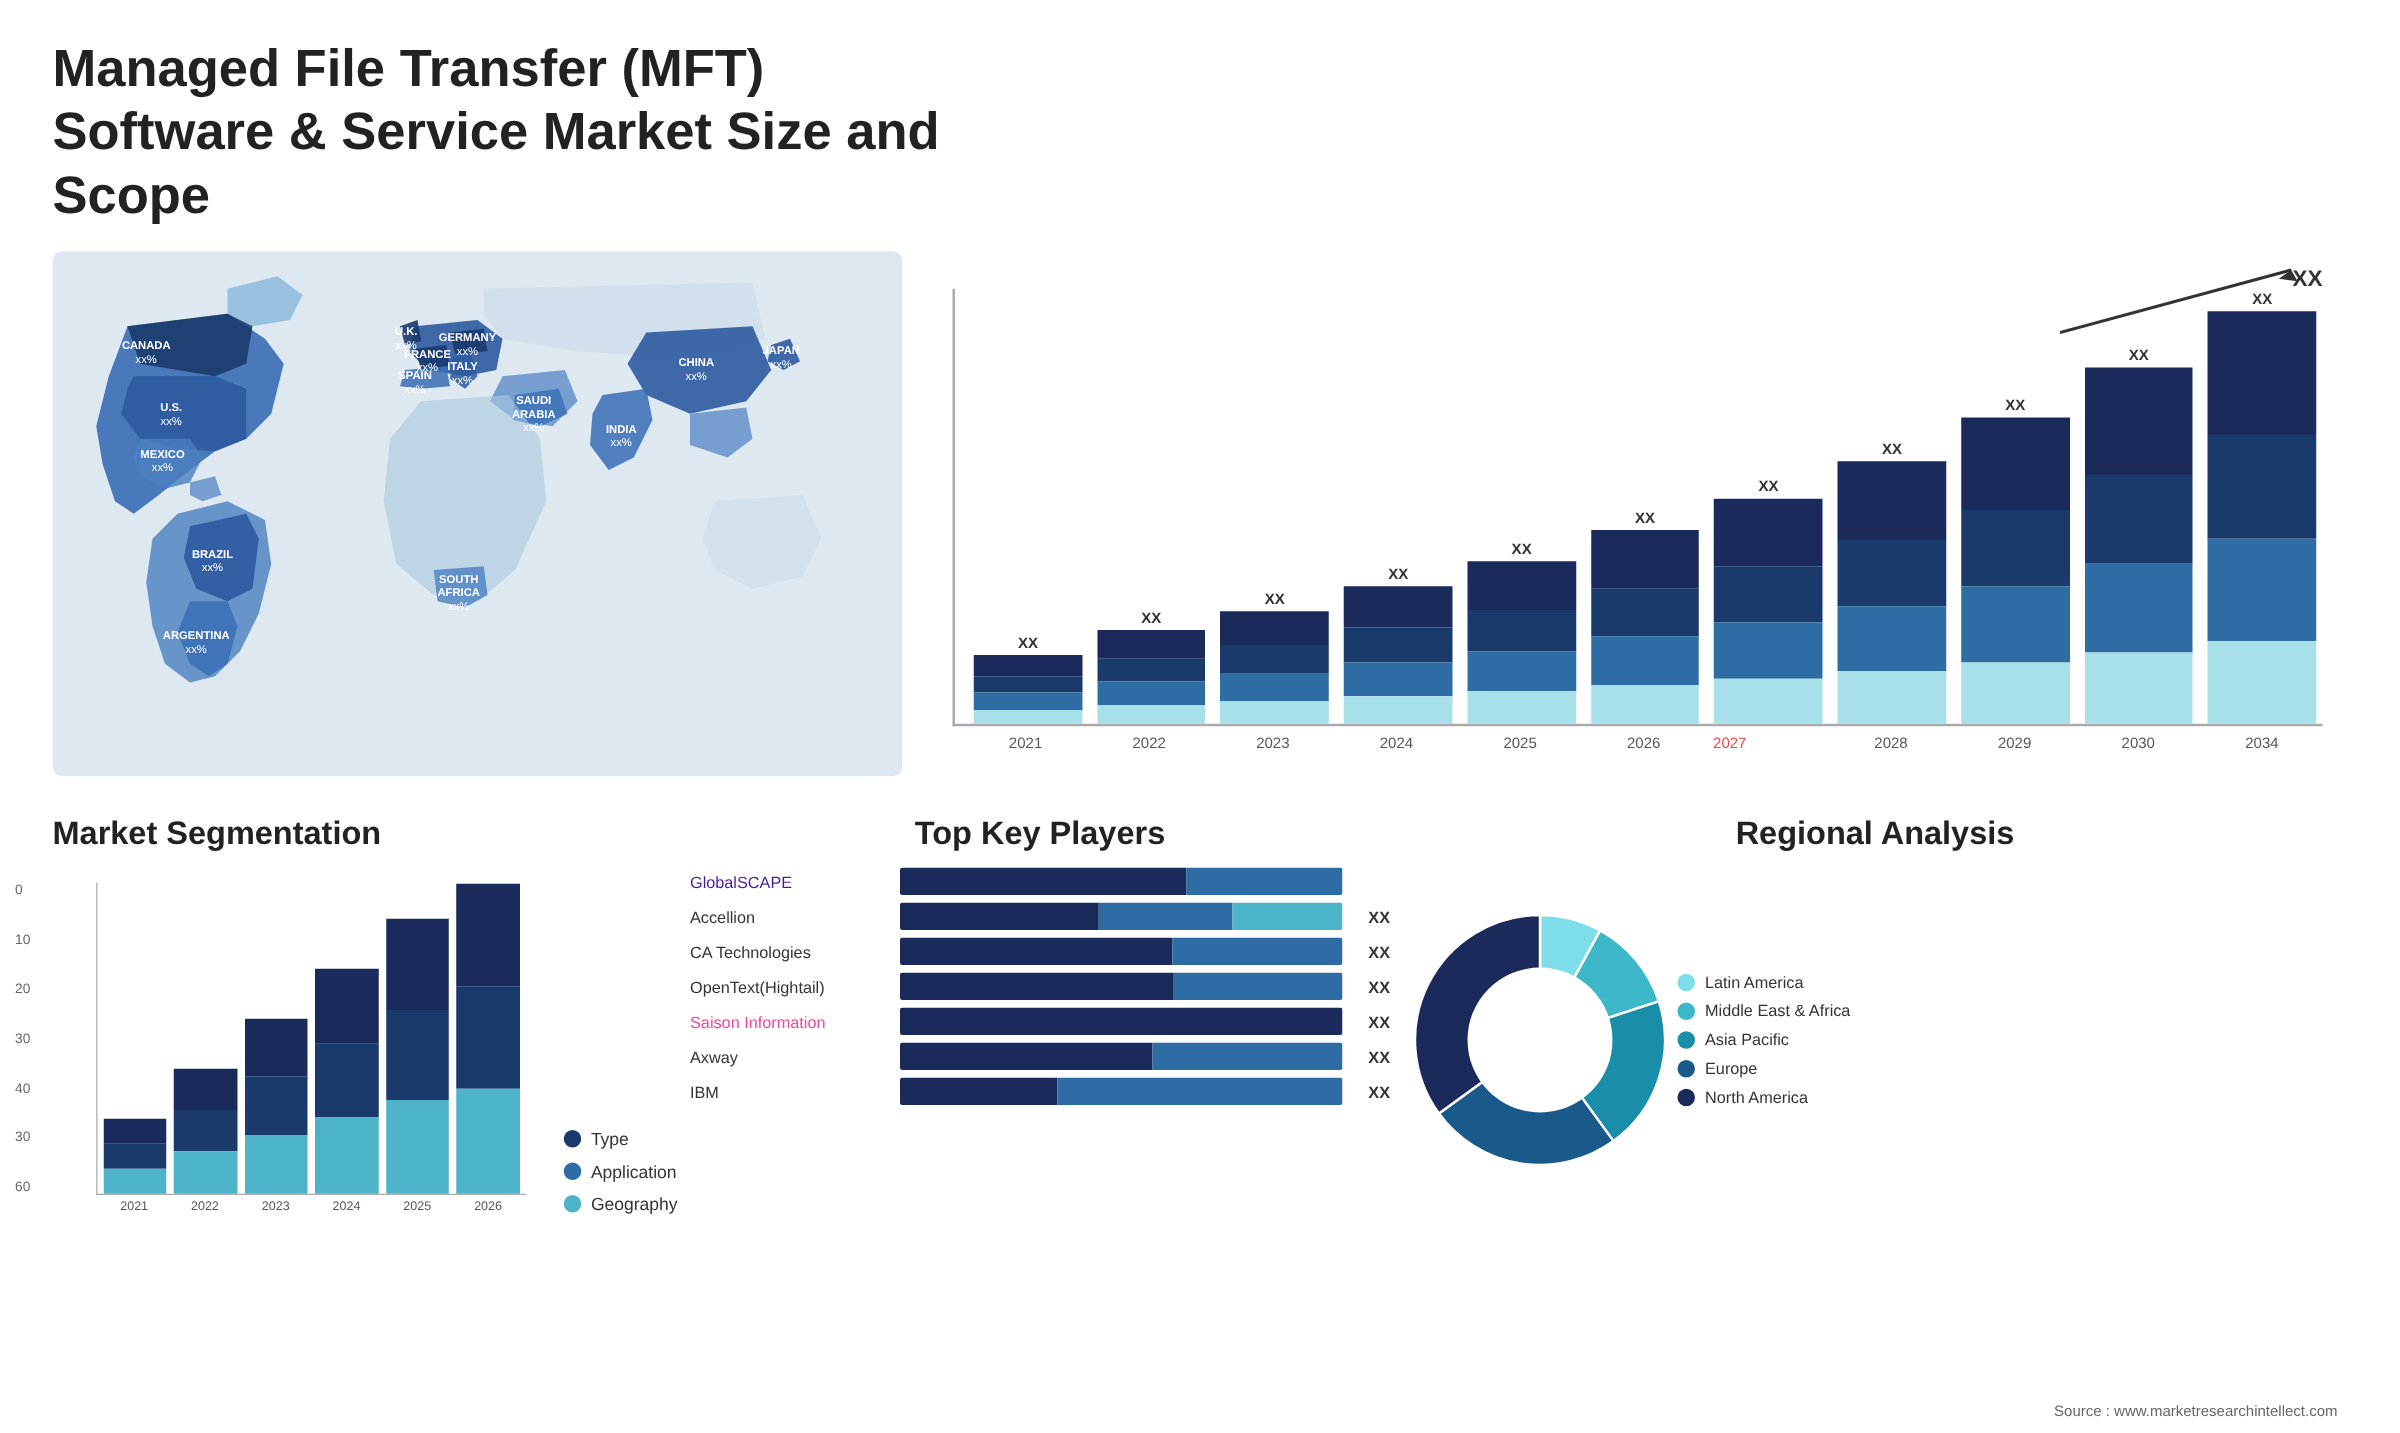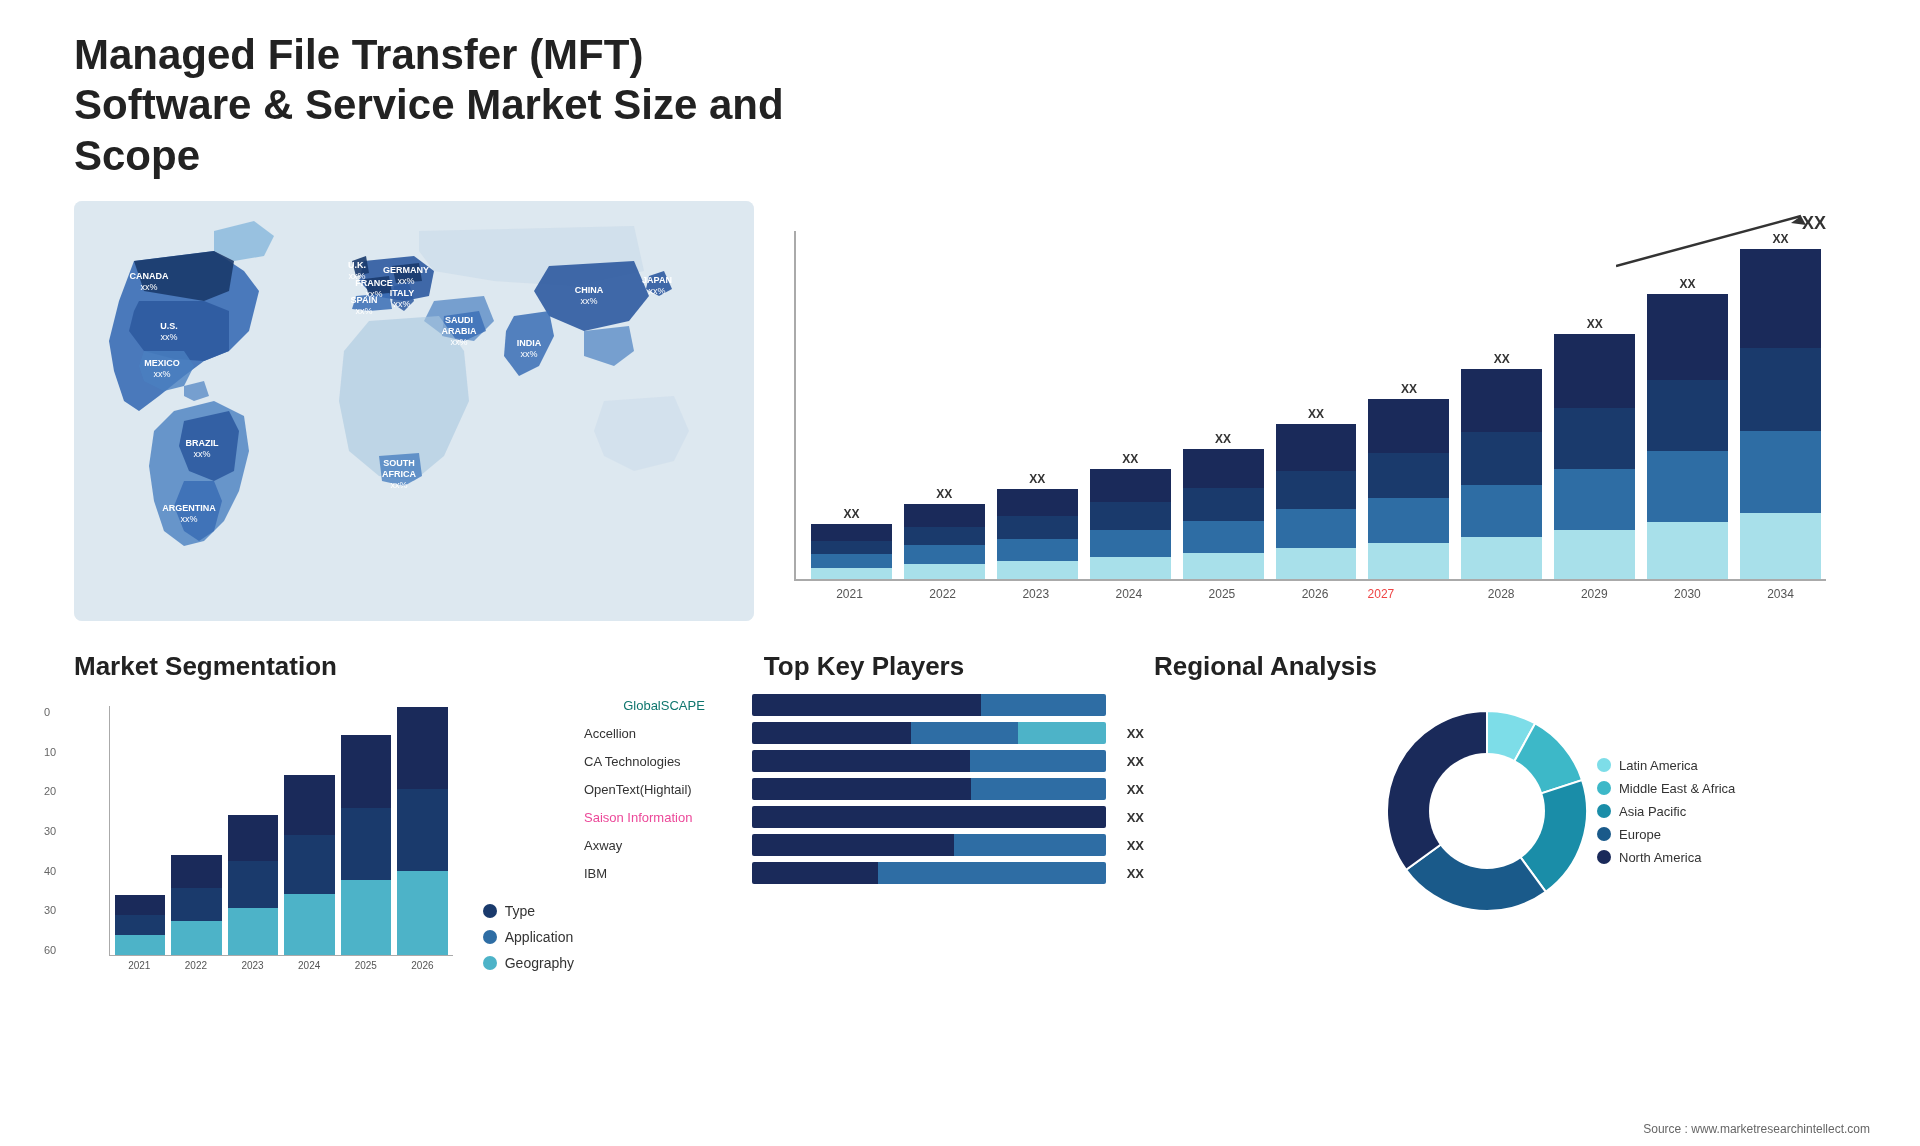--- a/index.html
+++ b/index.html
@@ -6,21 +6,21 @@
     body {
       font-family: Arial, sans-serif;
       background: #fff;
       width: 1920px;
       min-height: 1146px;
       overflow: hidden;
     }
     .page {
       width: 1920px;
       min-height: 1146px;
-      padding: 30px 74px;
+      padding: 30px 42px;
       position: relative;
     }
     
     .header {
       display: flex;
       justify-content: space-between;
       align-items: flex-start;
       margin-bottom: 20px;
     }
     .page-title {
@@ -134,21 +134,21 @@
     }
     .players-list {
       display: flex;
       flex-direction: column;
       gap: 6px;
     }
     
     .regional-section {
       flex: 1;
       display: flex;
-      flex-direction: row;
+      flex-direction: column;
       justify-content: flex-end;
     }
     .regional-title {
       font-size: 26px;
       font-weight: 700;
       color: #222;
       margin-bottom: 10px;
       text-align: center;
     }
     .regional-inner {
@@ -522,21 +522,21 @@
           </div>
         </div>
       </div>
     </div>
 
     <div class="players-section">
       <div class="players-title">Top Key Players</div>
       <div class="players-list" id="players-list">
 
       <div style="display: flex; align-items: center; gap: 8px;">
-            <div style="font-size: 13px; color: #0f766e; width: 160px; flex-shrink: 0; text-align: center;">GlobalSCAPE</div>
+            <div style="font-size: 13px; color: #4c1d95; width: 160px; flex-shrink: 0;">GlobalSCAPE</div>
             <div style="flex: 1 1 0%; height: 22px; border-radius: 2px; overflow: hidden; display: flex;">
               <div style="height: 100%; flex: 55 1 0%; background: rgb(26, 42, 90);"></div>
               <div style="height: 100%; flex: 30 1 0%; background: rgb(46, 109, 164);"></div>
             </div>
             <div style="font-size: 13px; font-weight: 600; color: rgb(51, 51, 51); width: 30px; text-align: right;"></div>
           </div>
           <div style="display: flex; align-items: center; gap: 8px;">
             <div style="font-size: 13px; color: rgb(51, 51, 51); width: 160px; flex-shrink: 0;">Accellion</div>
             <div style="flex: 1 1 0%; height: 22px; border-radius: 2px; overflow: hidden; display: flex;">
               <div style="height: 100%; flex: 45 1 0%; background: rgb(26, 42, 90);"></div>

